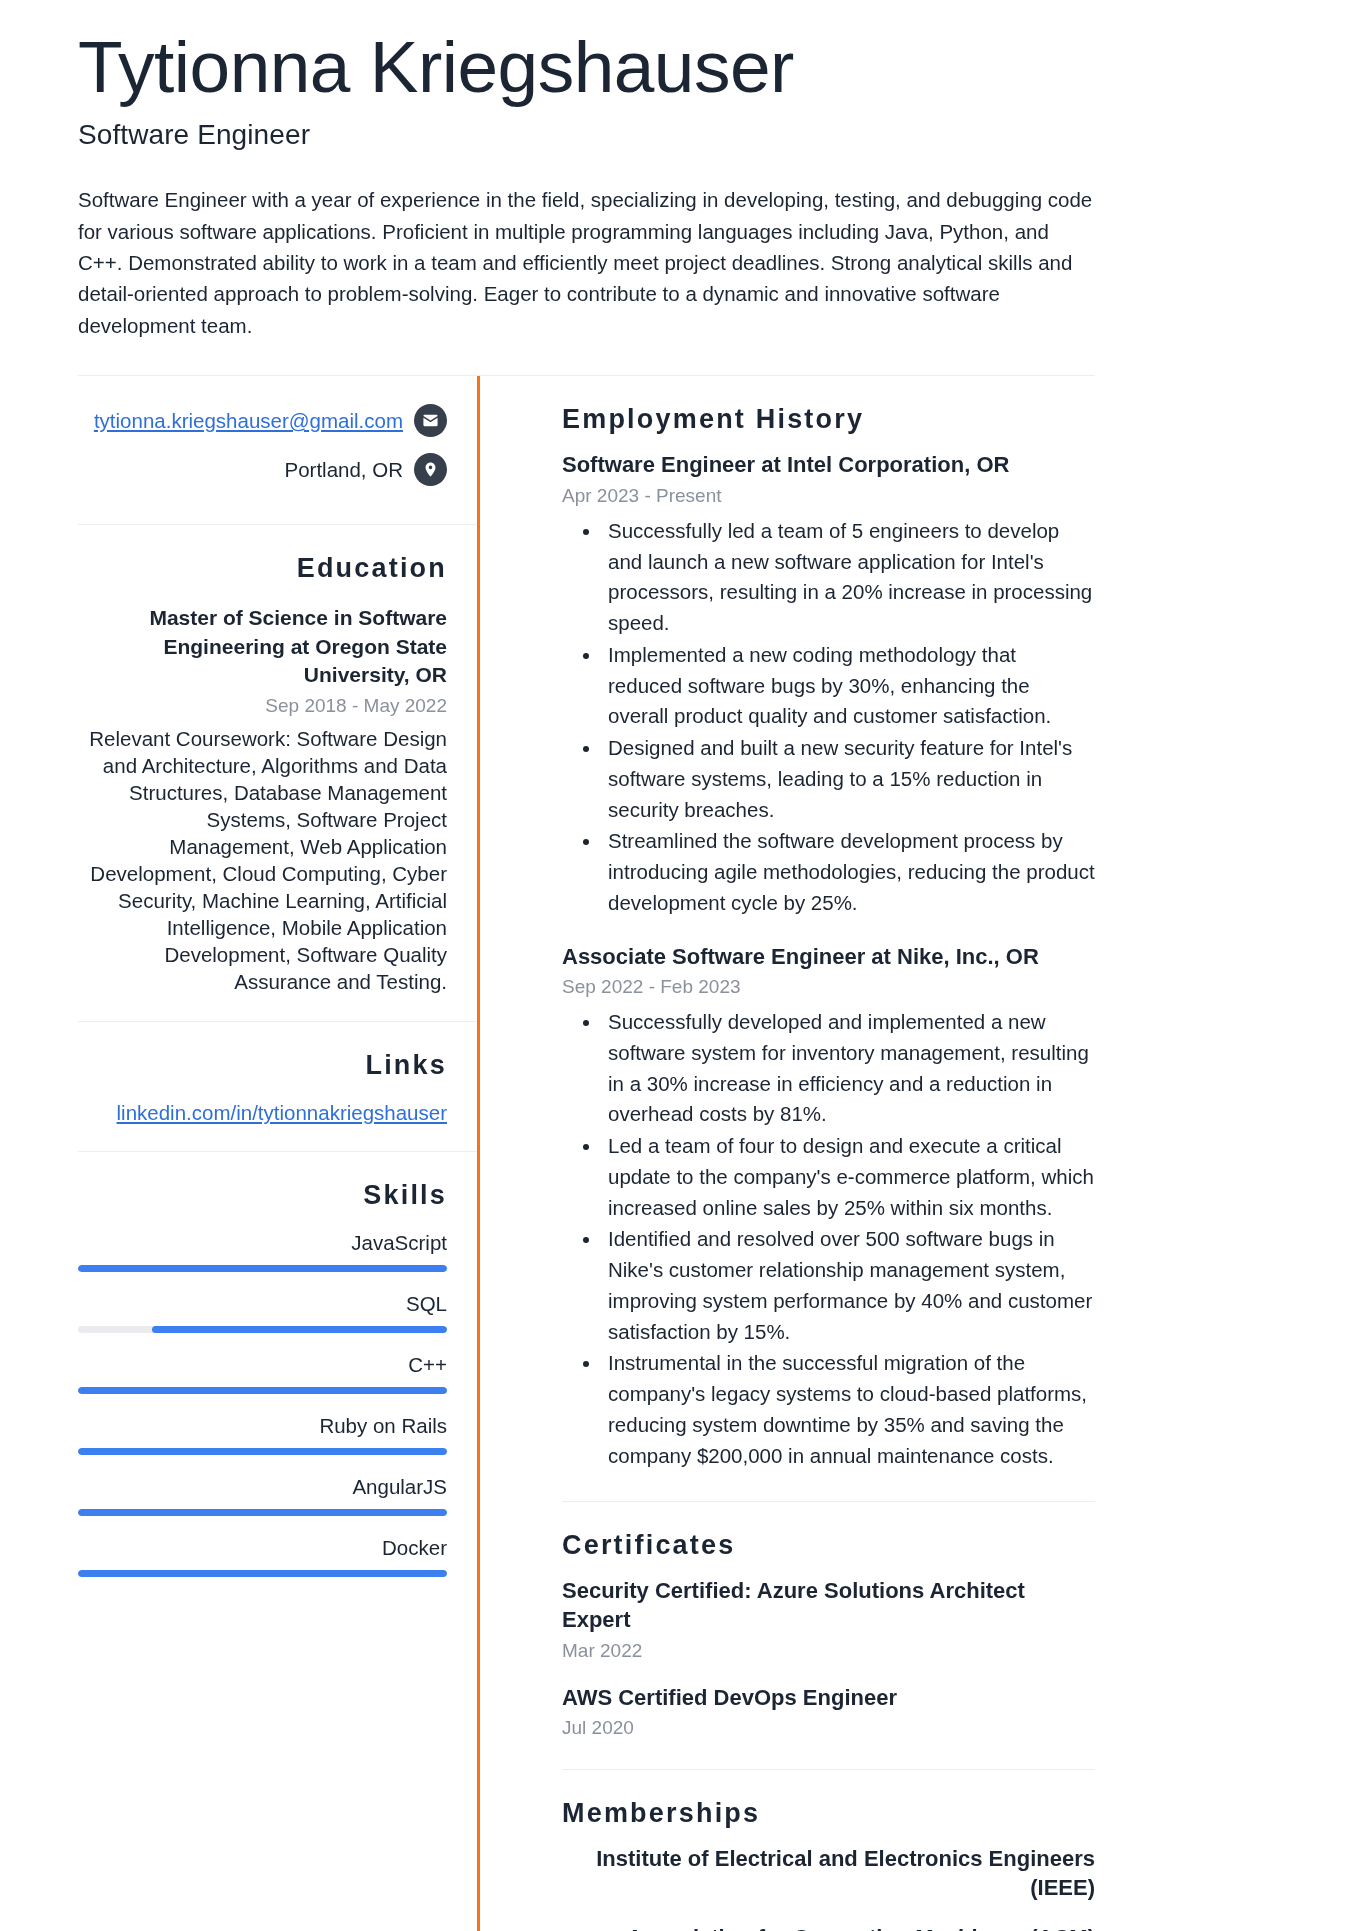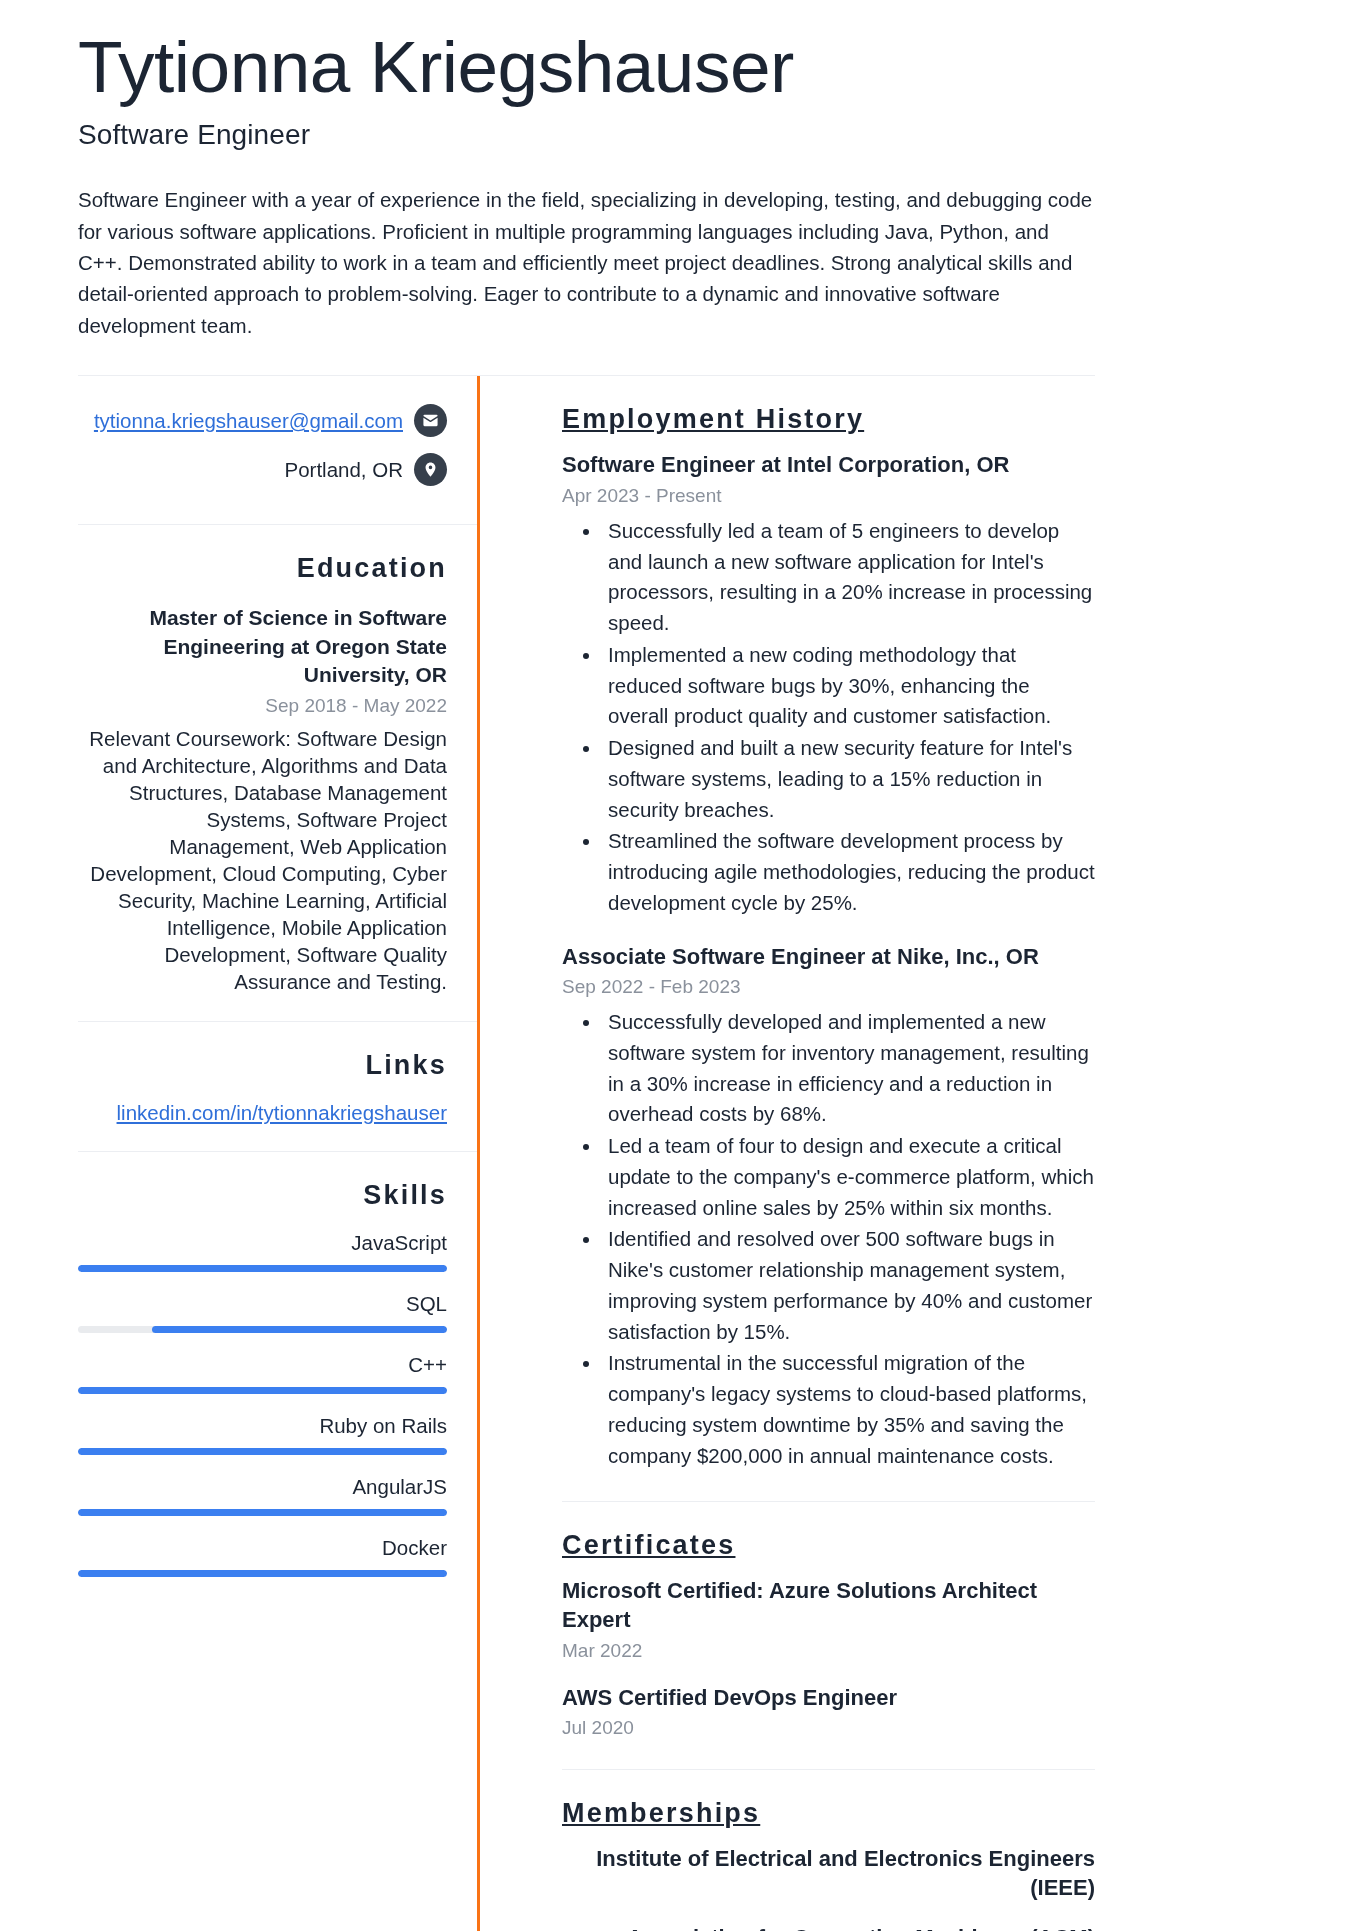--- a/index.html
+++ b/index.html
@@ -135,21 +135,20 @@
     margin-bottom: 20px;
     padding-right: 30px;
   }
 
   .main-heading {
     font-size: 27px;
     font-weight: 700;
     letter-spacing: 2.2px;
     color: #1c2533;
     margin-bottom: 16px;
-    text-decoration: underline;
   }
 
   
   .edu-degree {
     font-size: 21px;
     font-weight: 700;
     line-height: 1.36;
     color: #1c2533;
     padding-right: 30px;
   }
@@ -368,33 +367,33 @@
             <li>Implemented a new coding methodology that reduced software bugs by 30%, enhancing the overall product quality and customer satisfaction.</li>
             <li>Designed and built a new security feature for Intel's software systems, leading to a 15% reduction in security breaches.</li>
             <li>Streamlined the software development process by introducing agile methodologies, reducing the product development cycle by 25%.</li>
           </ul>
         </div>
 
         <div class="job">
           <div class="job-role">Associate Software Engineer at Nike, Inc., OR</div>
           <div class="job-dates">Sep 2022 - Feb 2023</div>
           <ul class="job-bullets">
-            <li>Successfully developed and implemented a new software system for inventory management, resulting in a 30% increase in efficiency and a reduction in overhead costs by 68%.</li>
+            <li>Successfully developed and implemented a new software system for inventory management, resulting in a 30% increase in efficiency and a reduction in overhead costs by 81%.</li>
             <li>Led a team of four to design and execute a critical update to the company's e-commerce platform, which increased online sales by 25% within six months.</li>
             <li>Identified and resolved over 500 software bugs in Nike's customer relationship management system, improving system performance by 40% and customer satisfaction by 15%.</li>
             <li>Instrumental in the successful migration of the company's legacy systems to cloud-based platforms, reducing system downtime by 35% and saving the company $200,000 in annual maintenance costs.</li>
           </ul>
         </div>
       </section>
 
       <section class="main-block">
         <h2 class="main-heading">Certificates</h2>
 
         <div class="cert">
-          <div class="cert-name">Microsoft Certified: Azure Solutions Architect Expert</div>
+          <div class="cert-name">Security Certified: Azure Solutions Architect Expert</div>
           <div class="cert-date">Mar 2022</div>
         </div>
 
         <div class="cert">
           <div class="cert-name">AWS Certified DevOps Engineer</div>
           <div class="cert-date">Jul 2020</div>
         </div>
       </section>
 
       <section class="main-block last">

